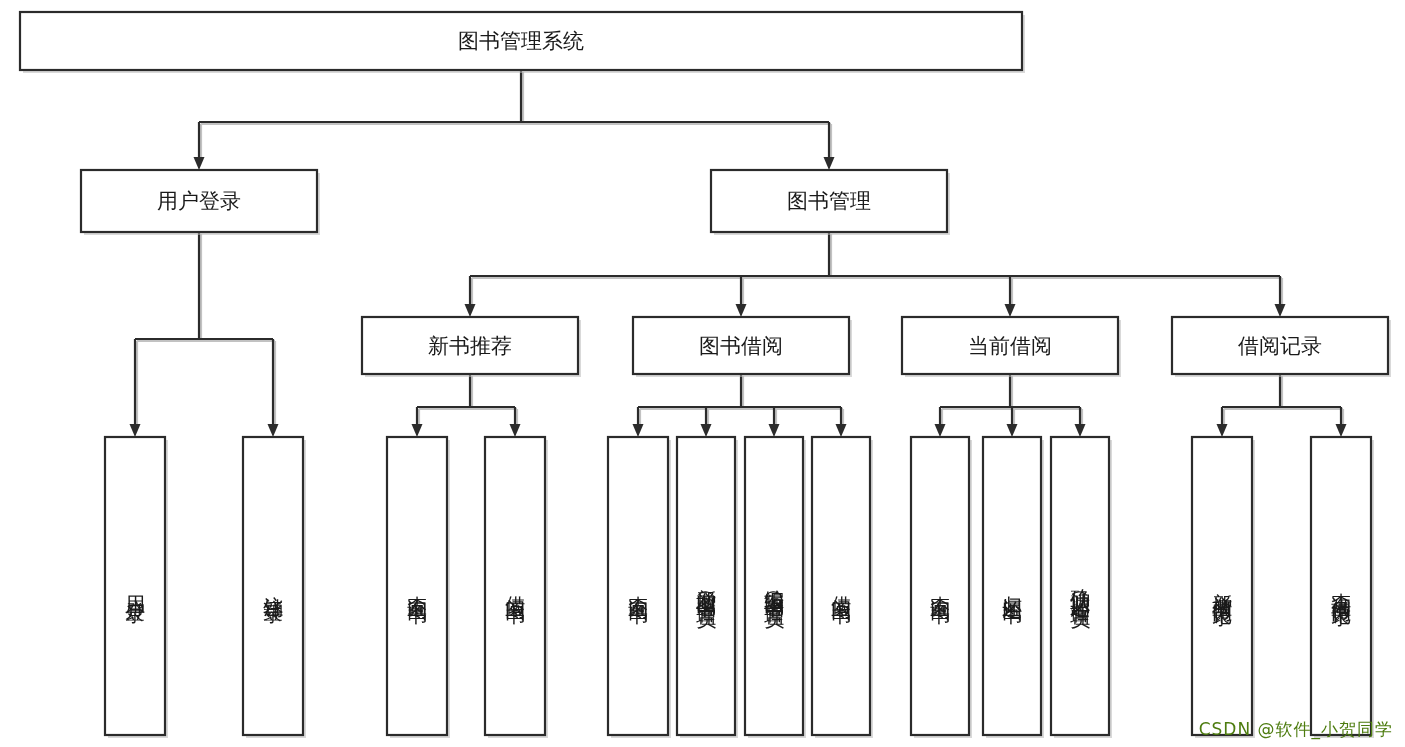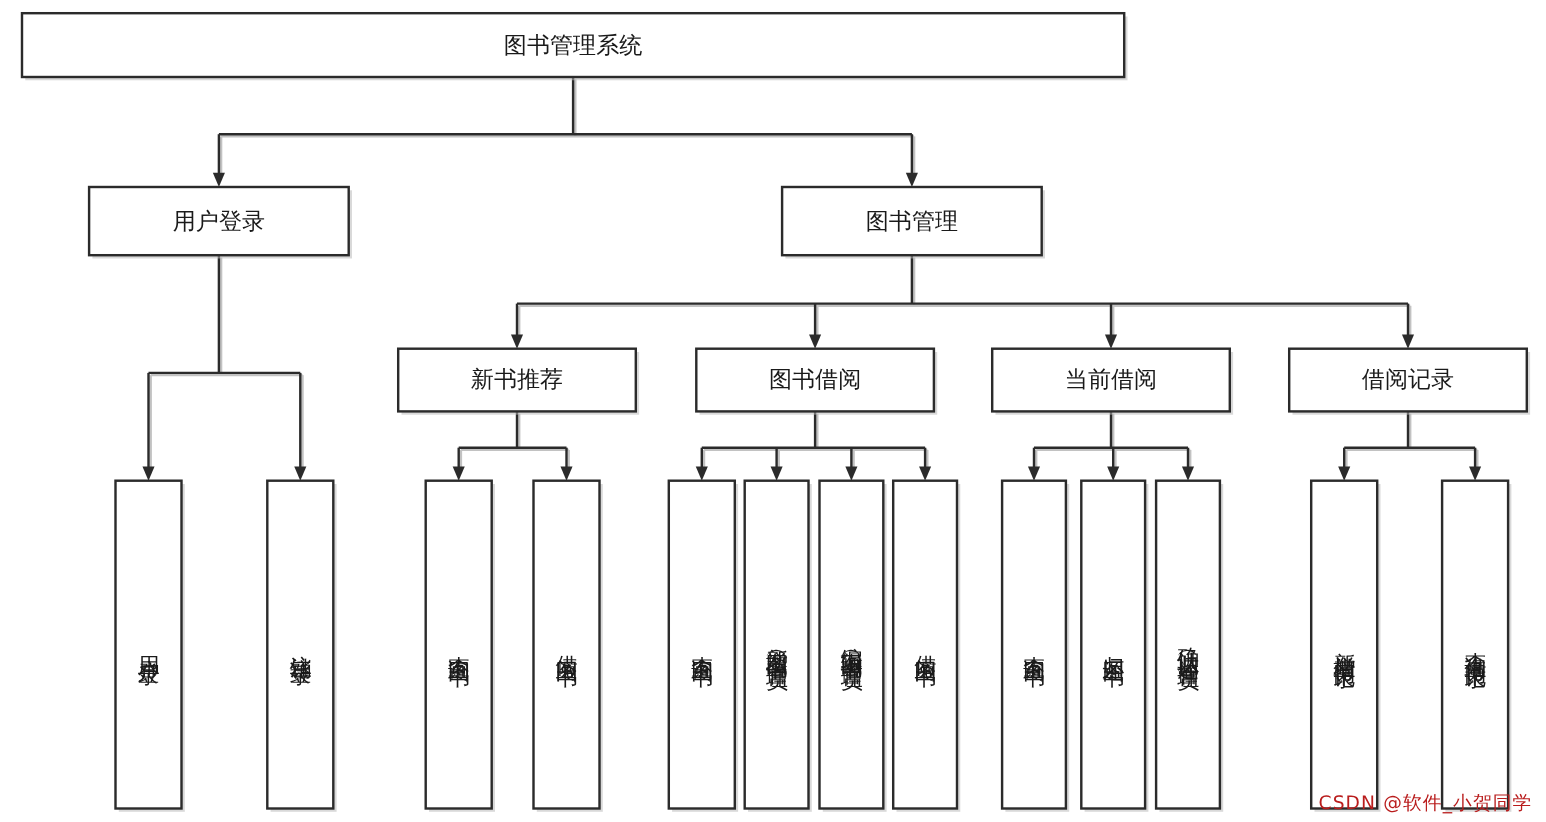--- a/index.html
+++ b/index.html
@@ -71,21 +71,21 @@
     justify-content: center;
     white-space: nowrap;
     pointer-events: none;
   }
   .watermark {
     position: absolute;
     right: 12px;
     bottom: 6px;
     font-family: "DejaVu Sans", "Liberation Sans", sans-serif;
     font-size: 17px;
-    color: #b91c1c;
+    color: #4d7c0f;
     letter-spacing: 1px;
     white-space: nowrap;
   }
 </style>
 </head>
 <body>
 
 <div id="diagram-root">
 
   <svg class="canvas" id="canvas" viewBox="0 0 1405 747">

